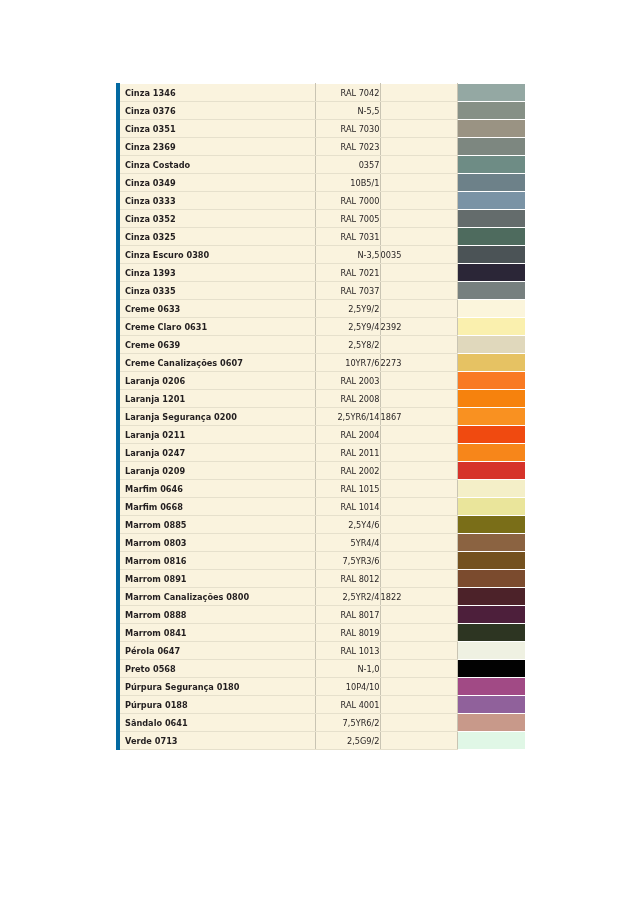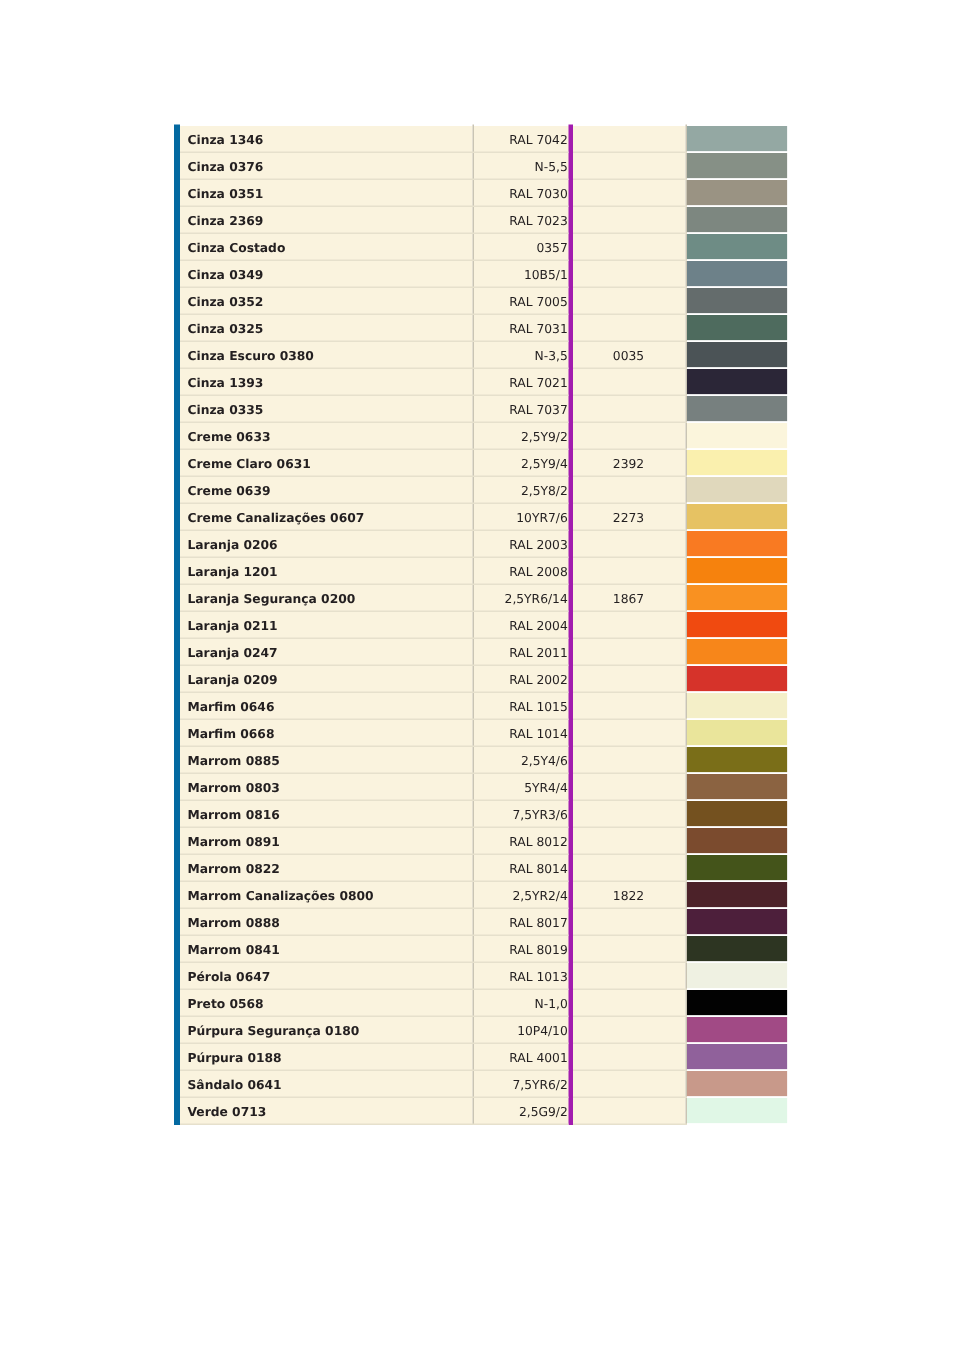--- a/index.html
+++ b/index.html
@@ -48,22 +48,21 @@
     border-left: 4px solid #0369a1;
     border-right: 1px solid #C9C4B3;
     font-weight: bold;
   }
   #color-table td.cell-ref {
     text-align: right;
     border-left: 1px solid #C9C4B3;
     border-right: 1px solid #C9C4B3;
   }
   #color-table td.cell-alt {
-    text-align: center;
-    border-left: 3px solid #a21caf;
+    border-left: 1px solid #a21caf;
     border-right: 1px solid #C9C4B3;
   }
   #color-table td.cell-swatch {
     border: 1px solid #FFFFFF;
     padding: 0;
   }
   #color-table td.cell-swatch .swatch {
     display: block;
     width: 100%;
     height: 100%;
@@ -123,20 +122,28 @@
       </tr>
       <tr>
         <td class="cell-name">Cinza 0349</td>
         <td class="cell-ref">10B5/1</td>
         <td class="cell-alt"></td>
         <td class="cell-swatch">
           <span class="swatch" style="background-color: rgb(109, 129, 137);"></span>
         </td>
       </tr>
       <tr>
+        <td class="cell-name">Cinza 0333</td>
+        <td class="cell-ref">RAL 7000</td>
+        <td class="cell-alt"></td>
+        <td class="cell-swatch">
+          <span class="swatch" style="background-color: rgb(122, 147, 165);"></span>
+        </td>
+      </tr>
+      <tr>
         <td class="cell-name">Cinza 0352</td>
         <td class="cell-ref">RAL 7005</td>
         <td class="cell-alt"></td>
         <td class="cell-swatch">
           <span class="swatch" style="background-color: rgb(100, 108, 108);"></span>
         </td>
       </tr>
       <tr>
         <td class="cell-name">Cinza 0325</td>
         <td class="cell-ref">RAL 7031</td>
@@ -288,28 +295,20 @@
         <td class="cell-swatch">
           <span class="swatch" style="background-color: rgb(116, 81, 31);"></span>
         </td>
       </tr>
       <tr>
         <td class="cell-name">Marrom 0891</td>
         <td class="cell-ref">RAL 8012</td>
         <td class="cell-alt"></td>
         <td class="cell-swatch">
           <span class="swatch" style="background-color: rgb(123, 75, 46);"></span>
-        </td>
-      </tr>
-      <tr>
-        <td class="cell-name">Marrom 0822</td>
-        <td class="cell-ref">RAL 8014</td>
-        <td class="cell-alt"></td>
-        <td class="cell-swatch">
-          <span class="swatch" style="background-color: rgb(68, 84, 26);"></span>
         </td>
       </tr>
       <tr>
         <td class="cell-name">Marrom Canalizações 0800</td>
         <td class="cell-ref">2,5YR2/4</td>
         <td class="cell-alt">1822</td>
         <td class="cell-swatch">
           <span class="swatch" style="background-color: rgb(76, 34, 41);"></span>
         </td>
       </tr>

